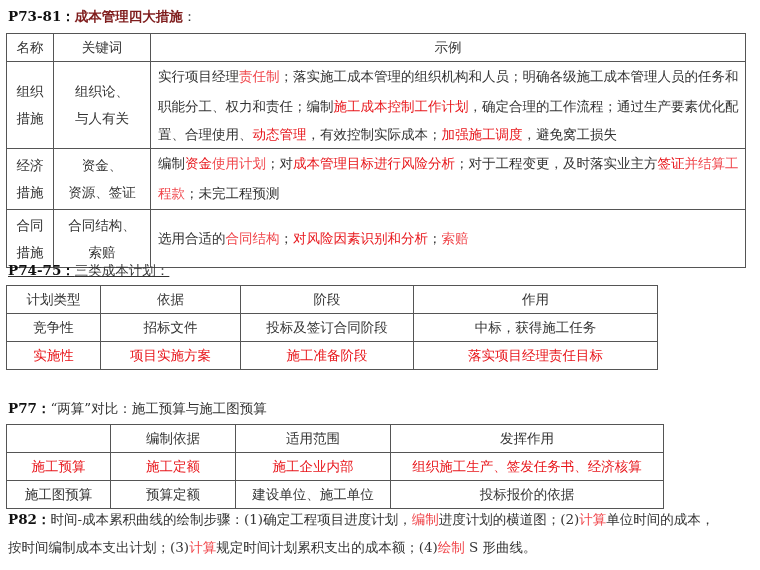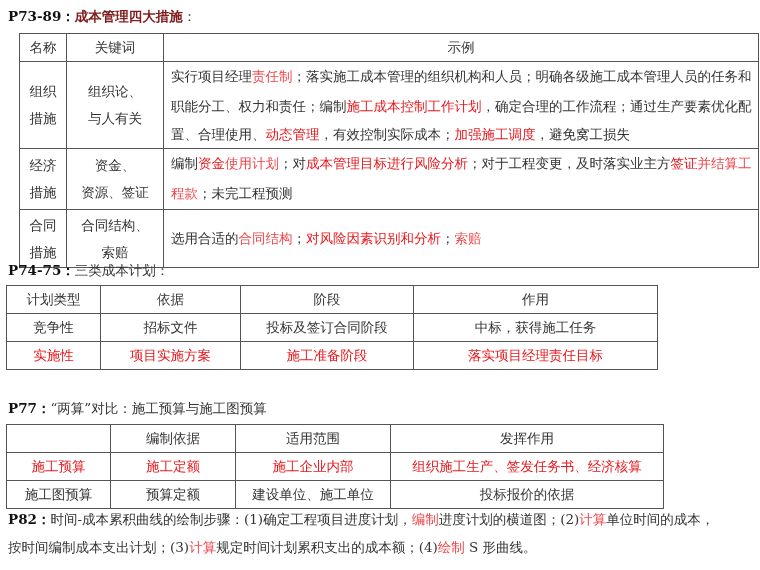--- a/index.html
+++ b/index.html
@@ -15,24 +15,24 @@
   .red{color:#f0464b;font-family:Liberation Mono, monospace;}
   .rb{color:#e8161b;font-weight:normal;}
   .ex{text-align:left;padding-left:7px;line-height:28px;}
   .para{position:absolute;left:8px;font-size:13.5px;white-space:nowrap;color:#333;}
   .para .pg{font-weight:bold;color:#111;margin-top:31px;}
 </style>
 </head>
 <body>
 
 <div class="title" style="top:8px;">
-  <span class="pg">P73-89：</span><span class="hl">成本管理四大措施</span><span class="plain">：</span>
+  <span class="pg">P73-81：</span><span class="hl">成本管理四大措施</span><span class="plain">：</span>
 </div>
 
-<table style="left:6px;top:33px;width:739px;margin-left:13px;">
+<table style="left:6px;top:33px;width:739px;">
   <colgroup>
       <col style="width:47px">
       <col style="width:97px">
       <col style="width:595px">
     </colgroup>
   <tbody>
       <tr style="height:28px;">
     <td>名称</td>
     <td>关键词</td>
     <td>示例</td>
@@ -66,21 +66,21 @@
         </td>
     <td>
           <div>合同结构、</div>
           <div>索赔</div>
         </td>
     <td class="ex"><span>选用合适的</span><span class="red">合同结构</span><span>；</span><span class="rb">对风险因素识别和分析</span><span>；</span><span class="red">索赔</span></td>
   </tr>
 </tbody>
   </table>
 
-<div class="title" style="top:262px;">
+<div class="title" style="top:262px;text-decoration:underline;">
   <span class="pg">P74-75：</span><span class="plain">三类成本计划：</span>
 </div>
 
 <table style="left:6px;top:285px;width:651px;">
   <colgroup>
       <col style="width:94px">
       <col style="width:140px">
       <col style="width:173px">
       <col style="width:244px">
     </colgroup>

